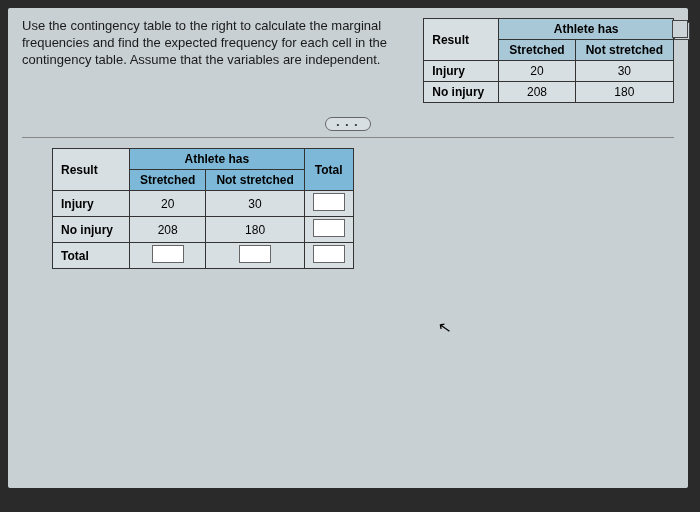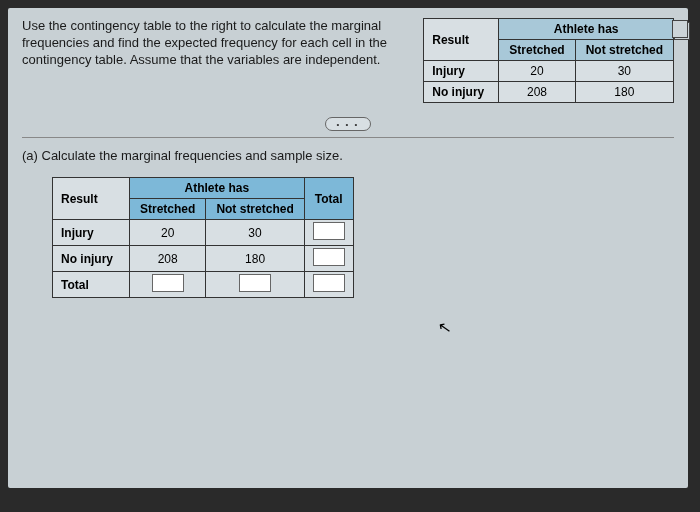--- a/index.html
+++ b/index.html
@@ -171,21 +171,20 @@
         <td>208</td>
         <td>180</td>
       </tr>
     </tbody>
       </table>
   </div>
 
   <div class="expand-pill">• • •</div>
   <div class="divider"></div>
 
-  <div class="part-label">(a) Calculate the marginal frequencies and sample size.</div>
 
   <div class="answer-area">
     <table class="answer-table">
       <tbody>
           <tr>
         <th class="row-label" rowspan="2">Result</th>
         <th class="hdr" colspan="2">Athlete has</th>
         <th class="hdr" rowspan="2">Total</th>
       </tr>
       <tr>

